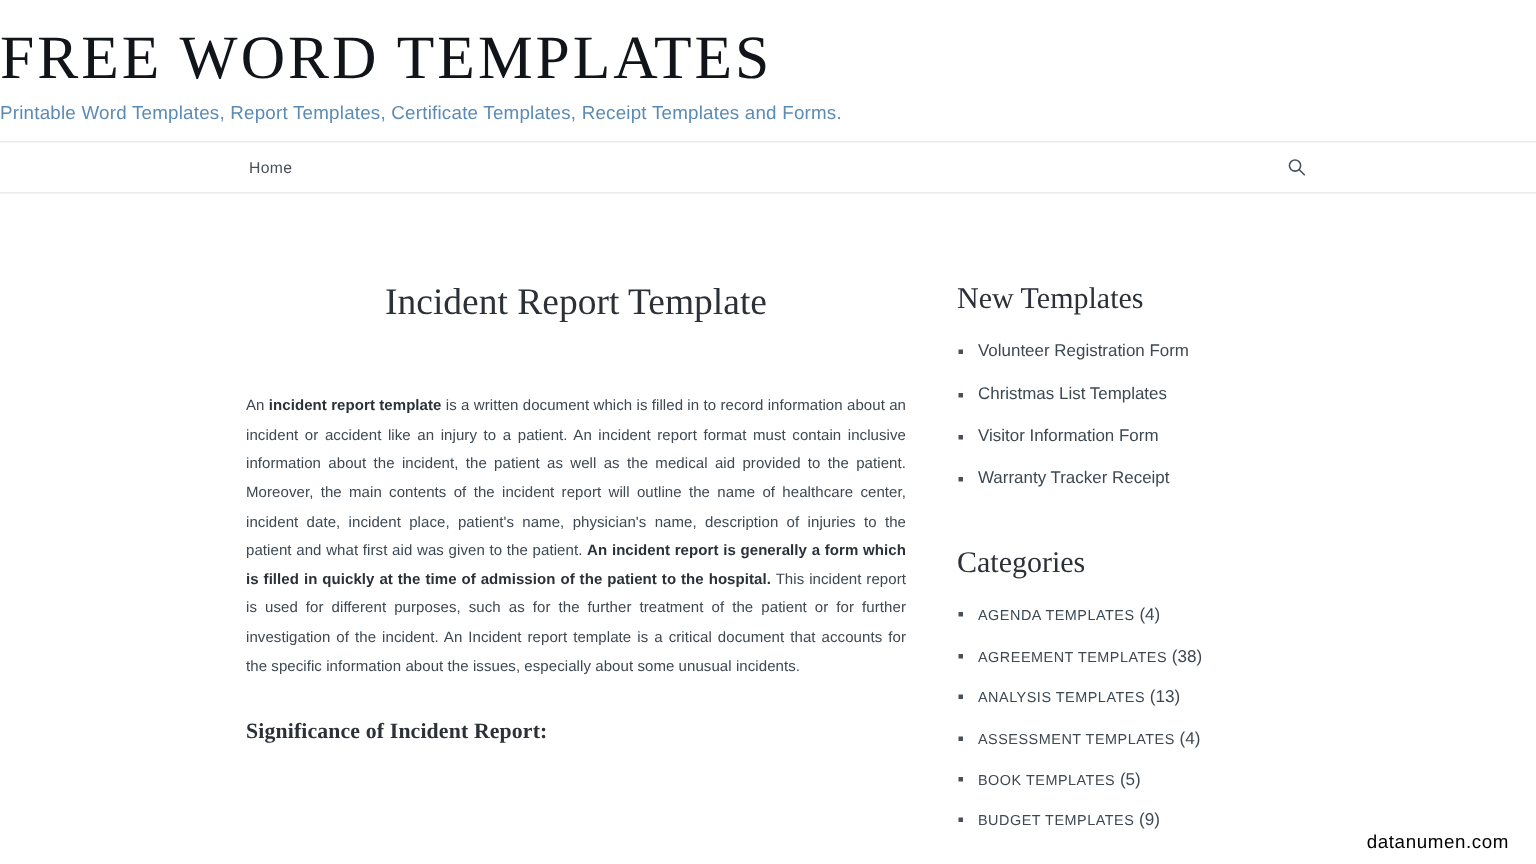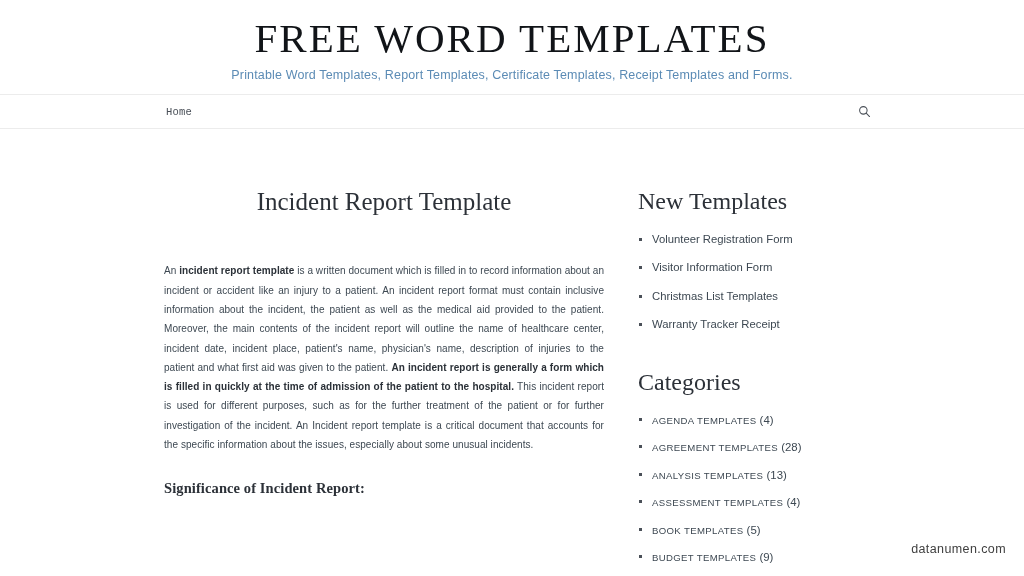--- a/index.html
+++ b/index.html
@@ -10,21 +10,21 @@
     background: #ffffff;
   }
   body {
     font-family: "Liberation Sans", sans-serif;
     color: #3d4852;
   }
 
   
   .site-header {
     padding-top: 14px;
-    text-align: center;
+    text-align: left;
     background: #ffffff;
   }
   .site-title {
     font-family: "Liberation Serif", serif;
     font-size: 41px;
     font-weight: 400;
     letter-spacing: 2.0px;
     color: #111418;
     line-height: 1.18;
     margin: 0;
@@ -40,21 +40,20 @@
 
   
   .navbar {
     margin-top: 12px;
     height: 35px;
     border-top: 1px solid #ececec;
     border-bottom: 1px solid #ececec;
     display: flex;
     align-items: center;
     background: #ffffff;
-    font-family: Liberation Mono, monospace;
   }
   .nav-inner {
     width: 1024px;
     padding: 0 152px 0 166px;
     display: flex;
     align-items: center;
     justify-content: space-between;
   }
   .nav-links { display: flex; align-items: center; gap: 26px; }
   .nav-link {
@@ -114,21 +113,21 @@
     color: #2c3138;
     margin: 12px 0 24px 0;
     letter-spacing: 0.1px;
   }
 
   
   .widget { margin-bottom: 36px; }
   .widget-title {
     font-family: "Liberation Serif", serif;
     font-weight: 400;
-    font-size: 24px;
+    font-size: 20px;
     color: #2c3138;
     margin: 0 0 16px 0;
     line-height: 1.2;
   }
   .widget-list { list-style: none; margin: 0; padding: 0; }
   .widget-list li {
     position: relative;
     padding-left: 14px;
     margin-bottom: 13px;
     font-size: 11.3px;
@@ -152,23 +151,23 @@
   .cat-count {
     font-size: 11.4px;
     letter-spacing: 0;
     color: #3d4852;
   }
 
   
   .watermark {
     position: absolute;
     right: 18px;
-    bottom: 20px;
+    bottom: 8px;
     font-size: 12.5px;
-    color: #404040;
+    color: #000000;
     letter-spacing: 0.4px;
     user-select: none;
   }
 </style>
 </head>
 <body>
 
 <header class="site-header">
   <h1 class="site-title">FREE WORD TEMPLATES</h1>
   <div class="site-tagline">Printable Word Templates, Report Templates, Certificate Templates, Receipt Templates and Forms.</div>
@@ -199,31 +198,31 @@
       <h3 class="section-heading">Significance of Incident Report:</h3>
 
     </main>
 
     <aside class="side-col">
 
       <section class="widget">
         <h3 class="widget-title">New Templates</h3>
         <ul class="widget-list" id="new-templates-list">
             <li><span>Volunteer Registration Form</span></li>
+            <li><span>Christmas List Templates</span></li>
             <li><span>Visitor Information Form</span></li>
-            <li><span>Christmas List Templates</span></li>
             <li><span>Warranty Tracker Receipt</span></li>
           </ul>
       </section>
 
       <section class="widget">
         <h3 class="widget-title">Categories</h3>
         <ul class="widget-list cat-list" id="categories-list">
             <li><span>AGENDA TEMPLATES</span><span class="cat-count"> (4)</span></li>
-            <li><span>AGREEMENT TEMPLATES</span><span class="cat-count"> (28)</span></li>
+            <li><span>AGREEMENT TEMPLATES</span><span class="cat-count"> (38)</span></li>
             <li><span>ANALYSIS TEMPLATES</span><span class="cat-count"> (13)</span></li>
             <li><span>ASSESSMENT TEMPLATES</span><span class="cat-count"> (4)</span></li>
             <li><span>BOOK TEMPLATES</span><span class="cat-count"> (5)</span></li>
             <li><span>BUDGET TEMPLATES</span><span class="cat-count"> (9)</span></li>
           </ul>
       </section>
 
     </aside>
   </div>
 </div>

